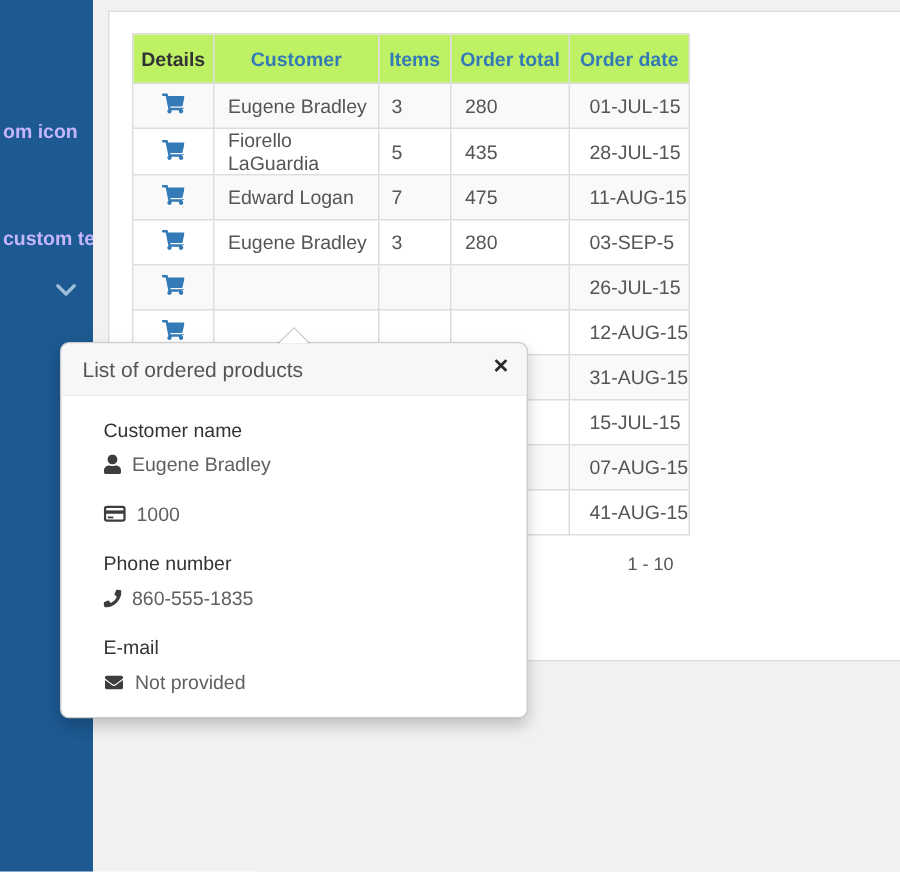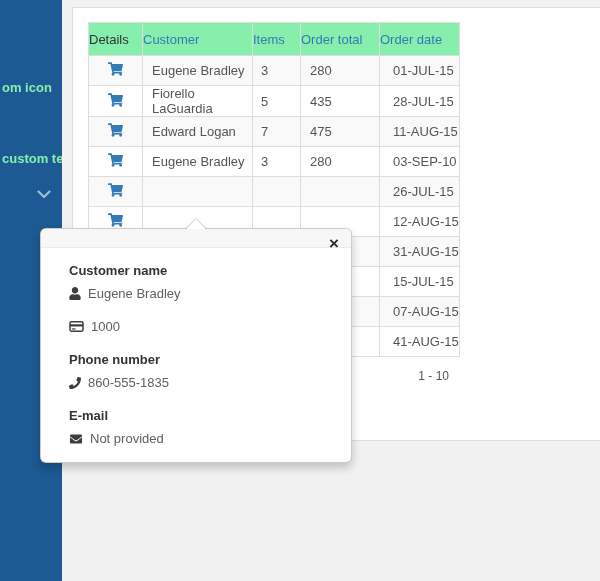--- a/index.html
+++ b/index.html
@@ -11,21 +11,21 @@
     overflow: hidden;
   }
 
   
   .sidebar {
     position: absolute; left: 0; top: 0; width: 62px; height: 581px;
     background: #1d5992; z-index: 1;
   }
   .side-item {
     position: absolute; left: 0; width: 62px;
-    color: #86efac; font-size: 13px; font-weight: 600;
+    color: #c4b5fd; font-size: 13px; font-weight: 600;
     white-space: nowrap; overflow: hidden; padding-left: 2px;
     cursor: pointer;
   }
   .side-item-1 { top: 80px; }
   .side-item-2 { top: 151px; }
   .side-chevron { position: absolute; top: 185px; left: 37px; cursor: pointer; }
 
   
   .panel {
     position: absolute; left: 72px; top: 7px; width: 528px; height: 434px;
@@ -37,22 +37,22 @@
     border-bottom: 1px solid #e7e7e7;
     white-space: nowrap;
   }
   .table-wrap { margin: 14px 0 0 15px; }
   table.orders {
     border-collapse: collapse; table-layout: fixed; width: 371px;
     font-size: 13px;
   }
   table.orders th, table.orders td { border: 1px solid #dddddd; }
   table.orders th {
-    height: 33px; font-weight: normal; text-align: left;
-    color: #337ab7; cursor: pointer; background: #86efac;
+    height: 33px; font-weight: bold; text-align: center;
+    color: #337ab7; cursor: pointer; background: #bef264;
   }
   table.orders th.th-details { color: #333333; cursor: default; }
   table.orders td { height: 30px; color: #555555; background: #ffffff; }
   table.orders tbody tr:nth-child(odd) td { background: #f9f9f9; }
   td.c-details { text-align: center; }
   td.c-customer { padding-left: 9px; }
   td.c-items   { padding-left: 8px; }
   td.c-total   { padding-left: 9px; }
   td.c-date    { padding-left: 13px; }
   .cart-btn { background: none; border: none; padding: 0; cursor: pointer; line-height: 0; }
@@ -89,21 +89,21 @@
   }
   .popover-close {
     position: absolute; right: 12px; top: 6px;
     font-size: 17px; font-weight: bold; color: #2b2b2b;
     background: none; border: none; cursor: pointer; line-height: 1;
     font-family: "Liberation Sans", sans-serif;
   }
   .popover-body { padding: 15px 14px 16px 28px; }
   .field { margin-bottom: 18px; }
   .field:last-child { margin-bottom: 0; }
-  .field-label { font-weight: bold; color: #333333; font-size: 13px; margin-bottom: 8px; }
+  .field-label { font-weight: normal; color: #333333; font-size: 13px; margin-bottom: 8px; }
   .field-value { display: flex; align-items: center; gap: 7px; color: #606060; font-size: 13px; line-height: 15px; }
   .f-icon { display: inline-flex; line-height: 0; }
 </style>
 </head>
 <body>
 
 <div class="sidebar">
   <div class="side-item side-item-1">om icon</div>
   <div class="side-item side-item-2">custom te...</div>
   <span class="side-chevron">
@@ -180,21 +180,21 @@
         <span class="f-icon">
                   <svg width="15" height="14" viewBox="0 0 576 512" fill="#337ab7">
                     <path d="M528.12 301.319l47.273-208C578.806 78.301 567.391 64 551.99 64H159.208l-9.166-44.81C147.758 8.021 137.93 0 126.529 0H24C10.745 0 0 10.745 0 24v16c0 13.255 10.745 24 24 24h69.883l70.248 343.435C147.325 417.1 136 435.222 136 456c0 30.928 25.072 56 56 56s56-25.072 56-56c0-10.92-3.127-21.112-8.535-29.72h201.07c-5.408 8.608-8.535 18.8-8.535 29.72 0 30.928 25.072 56 56 56s56-25.072 56-56c0-22.51-13.303-41.924-32.491-50.84l2.96-13.024C578.33 378.105 567.08 364 551.99 364H218.117l-6.545-32h293.145c11.206 0 20.92-7.754 23.403-18.681z"></path>
                   </svg>
                 </span>
       </button>
     </td>
     <td class="c-customer">Eugene Bradley</td>
     <td class="c-items">3</td>
     <td class="c-total">280</td>
-    <td class="c-date">03-SEP-10</td>
+    <td class="c-date">03-SEP-5</td>
   </tr>
 
   <tr>
     <td class="c-details">
       <button class="cart-btn">
         <span class="f-icon">
                   <svg width="15" height="14" viewBox="0 0 576 512" fill="#337ab7">
                     <path d="M528.12 301.319l47.273-208C578.806 78.301 567.391 64 551.99 64H159.208l-9.166-44.81C147.758 8.021 137.93 0 126.529 0H24C10.745 0 0 10.745 0 24v16c0 13.255 10.745 24 24 24h69.883l70.248 343.435C147.325 417.1 136 435.222 136 456c0 30.928 25.072 56 56 56s56-25.072 56-56c0-10.92-3.127-21.112-8.535-29.72h201.07c-5.408 8.608-8.535 18.8-8.535 29.72 0 30.928 25.072 56 56 56s56-25.072 56-56c0-22.51-13.303-41.924-32.491-50.84l2.96-13.024C578.33 378.105 567.08 364 551.99 364H218.117l-6.545-32h293.145c11.206 0 20.92-7.754 23.403-18.681z"></path>
                   </svg>
                 </span>
@@ -287,20 +287,21 @@
   </tr>
 </tbody>
     </table>
     <div class="pagination-bar">1 - 10</div>
   </div>
 </div>
 
 <div class="popover">
   <div class="popover-arrow"></div>
   <div class="popover-header">
+    <span>List of ordered products</span>
     <button class="popover-close">×</button>
   </div>
   <div class="popover-body">
   <div class="field">
     <div class="field-label">Customer name</div>
     <div class="field-value">
       <span class="f-icon">
             <svg width="12" height="13" viewBox="0 0 448 512" fill="#3d3d3d">
               <path d="M224 256c70.7 0 128-57.3 128-128S294.7 0 224 0 96 57.3 96 128s57.3 128 128 128zm89.6 32h-16.7c-22.2 10.2-46.9 16-72.9 16s-50.6-5.8-72.9-16h-16.7C60.2 288 0 348.2 0 422.4V464c0 26.5 21.5 48 48 48h352c26.5 0 48-21.5 48-48v-41.6c0-74.2-60.2-134.4-134.4-134.4z"></path>
             </svg>

